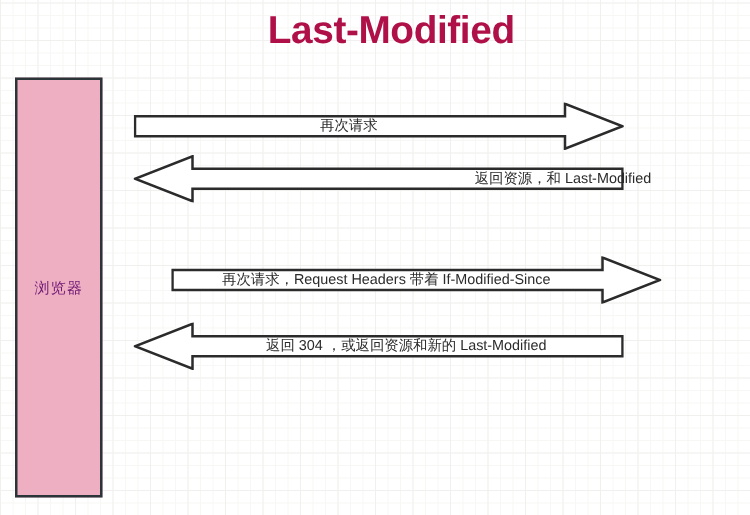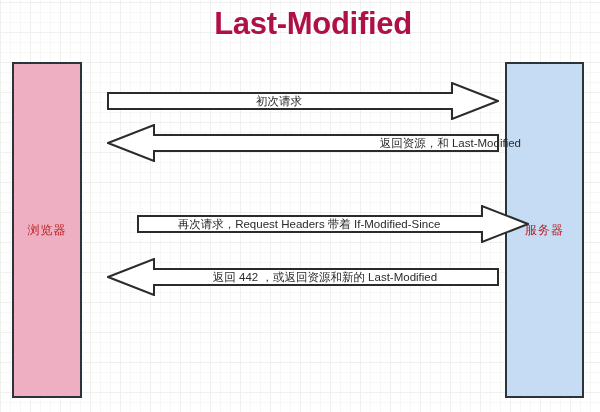--- a/index.html
+++ b/index.html
@@ -50,21 +50,21 @@
   .node {
     position: absolute;
     box-sizing: border-box;
     border: 2px solid #2b3438;
     display: flex;
     align-items: center;
     justify-content: center;
   }
   .node-label {
     font-size: 12px;
-    color: #b91c1c;
+    color: #701a75;
     letter-spacing: 1px;
     line-height: 16px;
   }
   #node-browser {
     left: 12px;
     top: 62px;
     width: 70px;
     height: 336px;
     background-color: #efafc2;
   }
@@ -115,45 +115,42 @@
 <body>
 
 <div id="canvas">
 
   <div id="title">Last-Modified</div>
 
   <div class="node" id="node-browser">
     <span class="node-label">浏览器</span>
   </div>
 
-  <div class="node" id="node-server">
-    <span class="node-label">服务器</span>
-  </div>
 
   <div class="arrow" id="arrow-1">
     <svg width="392" height="38" viewBox="0 0 392 38">
       <path d="M1,11 L345,11 L345,1 L391,19 L345,37 L345,27 L1,27 Z" fill="#ffffff" stroke="#2b2b2b" stroke-width="2" stroke-linejoin="miter"></path>
     </svg>
-    <span class="arrow-label">初次请求</span>
+    <span class="arrow-label">再次请求</span>
   </div>
 
   <div class="arrow" id="arrow-2">
     <svg width="392" height="38" viewBox="0 0 392 38">
       <path d="M391,11 L47,11 L47,1 L1,19 L47,37 L47,27 L391,27 Z" fill="#ffffff" stroke="#2b2b2b" stroke-width="2" stroke-linejoin="miter"></path>
     </svg>
     <span class="arrow-label">返回资源，和 Last-Modified</span>
   </div>
 
   <div class="arrow" id="arrow-3">
     <svg width="392" height="38" viewBox="0 0 392 38">
       <path d="M1,11 L345,11 L345,1 L391,19 L345,37 L345,27 L1,27 Z" fill="#ffffff" stroke="#2b2b2b" stroke-width="2" stroke-linejoin="miter"></path>
     </svg>
     <span class="arrow-label">再次请求，Request Headers 带着 If-Modified-Since</span>
   </div>
 
   <div class="arrow" id="arrow-4">
     <svg width="392" height="38" viewBox="0 0 392 38">
       <path d="M391,11 L47,11 L47,1 L1,19 L47,37 L47,27 L391,27 Z" fill="#ffffff" stroke="#2b2b2b" stroke-width="2" stroke-linejoin="miter"></path>
     </svg>
-    <span class="arrow-label">返回 442 ，或返回资源和新的 Last-Modified</span>
+    <span class="arrow-label">返回 304 ，或返回资源和新的 Last-Modified</span>
   </div>
 
 </div>
 
 </body></html>

